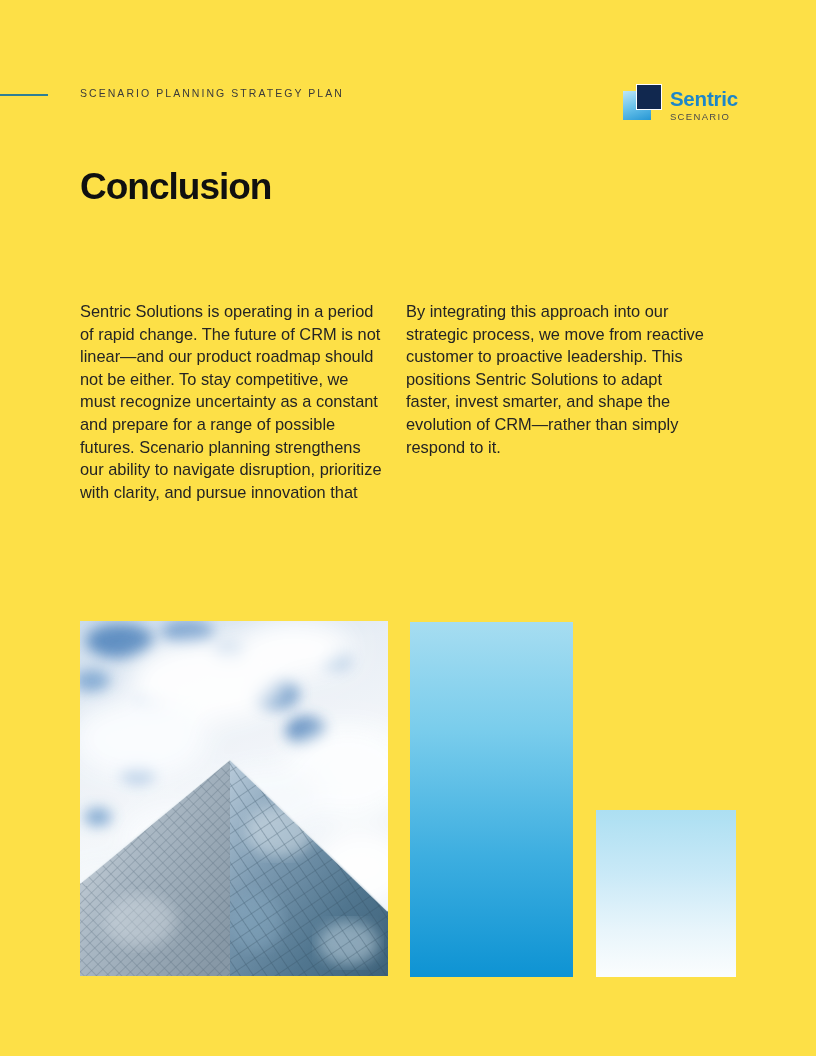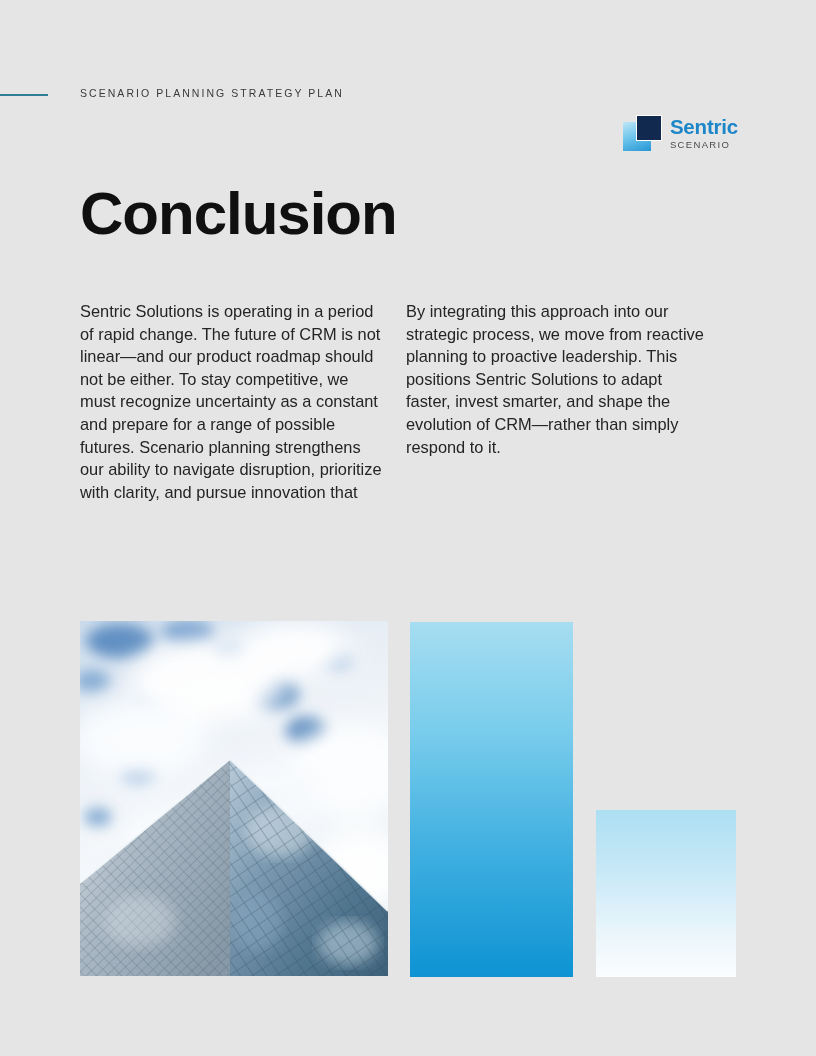--- a/index.html
+++ b/index.html
@@ -10,21 +10,21 @@
     height: 1056px;
     background: #ffffff;
     font-family: "Liberation Sans", sans-serif;
     -webkit-font-smoothing: antialiased;
   }
 
   .page {
     position: relative;
     width: 816px;
     height: 1056px;
-    background: #e5e5e5;
+    background: #fde047;
     overflow: hidden;
   }
 
   
   .header {
     position: absolute;
     top: 78px;
     left: 0;
     width: 816px;
     height: 44px;
@@ -50,22 +50,21 @@
     white-space: nowrap;
   }
 
   
   .logo {
     position: absolute;
     right: 78px;
     top: 0px;
     height: 44px;
     display: flex;
-    align-items: center;
-    margin-top: 32px;
+    align-items: flex-end;
   }
 
   .logo-mark {
     position: relative;
     width: 40px;
     height: 38px;
     margin-top: 3px;
     flex: 0 0 auto;
   }
 
@@ -106,22 +105,22 @@
     font-weight: 400;
     color: #4a4a4a;
     letter-spacing: 1.35px;
     margin-top: 1px;
   }
 
   
   .title {
     position: absolute;
     left: 80px;
-    top: 184px;
-    font-size: 60px;
+    top: 168px;
+    font-size: 37px;
     font-weight: bold;
     color: #101010;
     letter-spacing: -1.0px;
     line-height: 1.0;
   }
 
   
   .columns {
     position: absolute;
     left: 80px;
@@ -207,21 +206,21 @@
     </div>
   </div>
 
   <h1 class="title">Conclusion</h1>
 
   <div class="columns">
     <div class="col">
       <p>Sentric Solutions is operating in a period of rapid change. The future of CRM is not linear—and our product roadmap should not be either. To stay competitive, we must recognize uncertainty as a constant and prepare for a range of possible futures. Scenario planning strengthens our ability to navigate disruption, prioritize with clarity, and pursue innovation that</p>
     </div>
     <div class="col">
-      <p>By integrating this approach into our strategic process, we move from reactive planning to proactive leadership. This positions Sentric Solutions to adapt faster, invest smarter, and shape the evolution of CRM—rather than simply respond to it.</p>
+      <p>By integrating this approach into our strategic process, we move from reactive customer to proactive leadership. This positions Sentric Solutions to adapt faster, invest smarter, and shape the evolution of CRM—rather than simply respond to it.</p>
     </div>
   </div>
 
   <div class="gallery">
 
     <div class="photo">
       <svg viewBox="0 0 308 355" preserveAspectRatio="xMidYMid slice" aria-hidden="true">
         <defs>
           <linearGradient id="skyGrad" x1="0" y1="0" x2="0.3" y2="1">
             <stop offset="0%" stop-color="#ccdcec"></stop>

